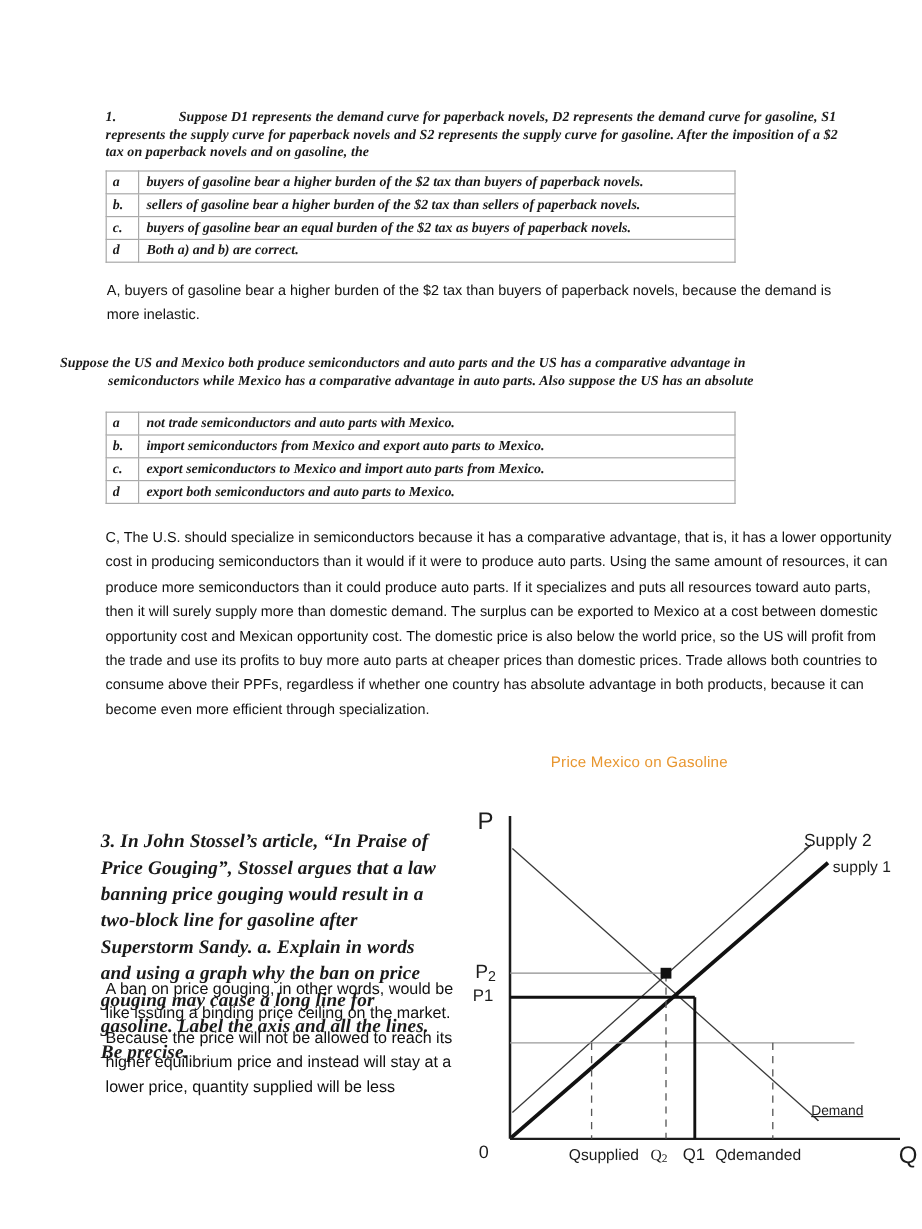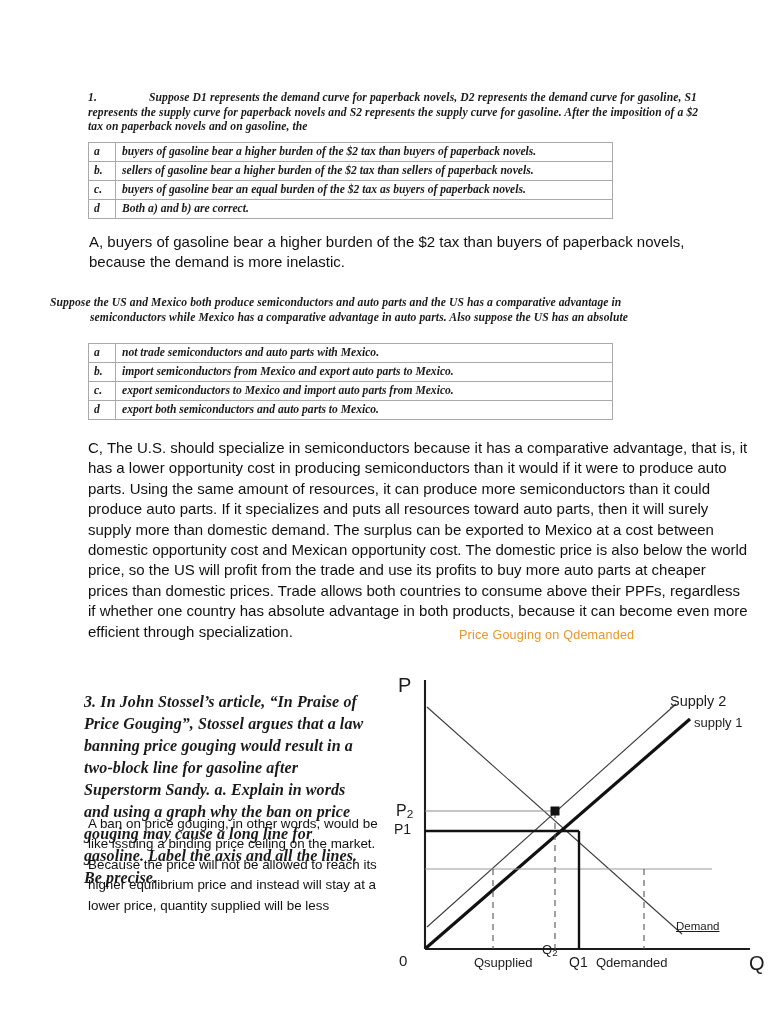--- a/index.html
+++ b/index.html
@@ -27,21 +27,21 @@
     font-family: "Liberation Serif", serif;
     font-style: italic;
     font-weight: bold;
     font-size: 11.6px;
     line-height: 14.6px;
     color: #1a1a1a;
     letter-spacing: 0.1px;
   }
   .sans-ans {
     font-family: "Liberation Sans", sans-serif;
-    font-size: 15px;
+    font-size: 12px;
     line-height: 20.4px;
     color: #111;
   }
 
   
   #q1-stem {
     position: absolute;
     left: 88px;
     top: 91px;
     width: 626px;
@@ -142,21 +142,21 @@
   }
   #lbl-P      { left: 6px;   top: 12px;  font-size: 20px; }
   #lbl-Q      { left: 357px; top: 290px; font-size: 20px; }
   #lbl-zero   { left: 7px;   top: 290px; font-size: 15px; }
   #lbl-P2     { left: 4px;   top: 140px; font-size: 16px; text-align: right; }
   #lbl-P1     { left: 2px;   top: 159px; font-size: 14px; }
   #lbl-sup2   { left: 278px; top: 31px;  font-size: 14.5px; }
   #lbl-sup1   { left: 302px; top: 53px;  font-size: 13px; }
   #lbl-demand { left: 284px; top: 258px; font-size: 11.5px; text-decoration: underline; }
   #lbl-qs     { left: 72px;  top: 293px; font-size: 13px; margin-left: 10px; }
-  #lbl-q2     { left: 150px; top: 280px; font-size: 13px; }
+  #lbl-q2     { left: 150px; top: 293px; font-size: 13px; font-family: Liberation Serif, serif; }
   #lbl-q1     { left: 177px; top: 292px; font-size: 14px; }
   #lbl-qd     { left: 204px; top: 293px; font-size: 13px; }
   .sub { font-size: 0.74em; vertical-align: -0.18em; }
 </style>
 </head>
 <body>
 
 <div class="page">
 
   <div class="serif-q" id="q1-stem">
@@ -216,21 +216,21 @@
 
   <div class="sans-ans" id="q2-answer">C, The U.S. should specialize in semiconductors because it has a comparative advantage, that is, it has a lower opportunity cost in producing semiconductors than it would if it were to produce auto parts. Using the same amount of resources, it can produce more semiconductors than it could produce auto parts. If it specializes and puts all resources toward auto parts, then it will surely supply more than domestic demand. The surplus can be exported to Mexico at a cost between domestic opportunity cost and Mexican opportunity cost. The domestic price is also below the world price, so the US will profit from the trade and use its profits to buy more auto parts at cheaper prices than domestic prices. Trade allows both countries to consume above their PPFs, regardless if whether one country has absolute advantage in both products, because it can become even more efficient through specialization.</div>
 
   <div class="serif-q" id="q3-stem">
     <span>3. In John Stossel’s article, “In Praise of Price Gouging”, Stossel argues that a law banning price gouging would result in a two-block line for gasoline after Superstorm Sandy.</span>
     <span>a. Explain in words and using a graph why the ban on price gouging may cause a long line for gasoline.  Label the axis and all the lines. Be precise.</span>
   </div>
 
   <div class="sans-ans" id="q3-answer">A ban on price gouging, in other words, would be like issuing a binding price ceiling on the market. Because the price will not be allowed to reach its higher equilibrium price and instead will stay at a lower price, quantity supplied will be less</div>
 
-  <div id="chart-title">Price Gouging on Qdemanded</div>
+  <div id="chart-title">Price Mexico on Gasoline</div>
 
   <div id="chart-area">
     <svg width="376" height="330" viewBox="0 0 376 330" xmlns="http://www.w3.org/2000/svg">
 
       <line x1="33" y1="18" x2="33" y2="287" stroke="#1c1c1c" stroke-width="2.1"></line>
       <line x1="33" y1="287" x2="358" y2="287" stroke="#1c1c1c" stroke-width="1.8"></line>
 
       <line x1="35" y1="45" x2="290" y2="272" stroke="#3a3a3a" stroke-width="1.1"></line>
 
       <line x1="35" y1="265" x2="284" y2="42" stroke="#3a3a3a" stroke-width="1.1"></line>

